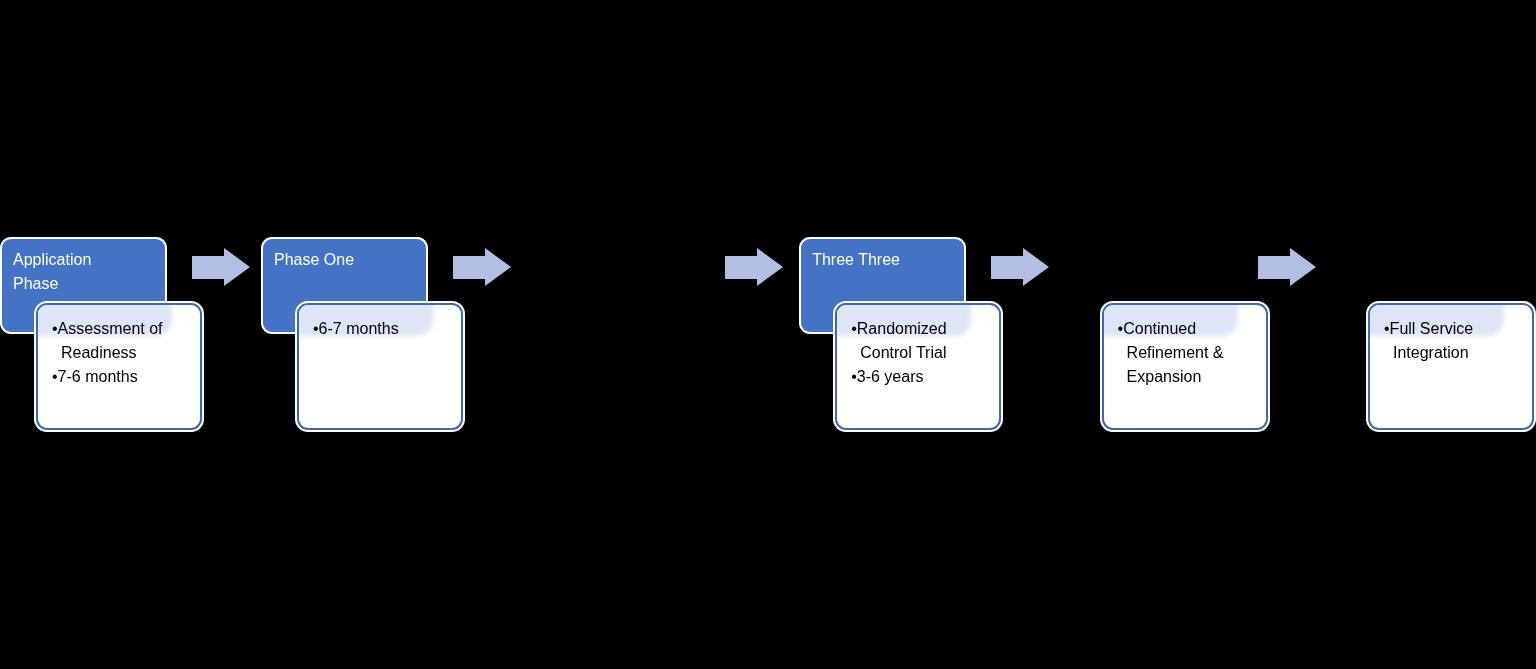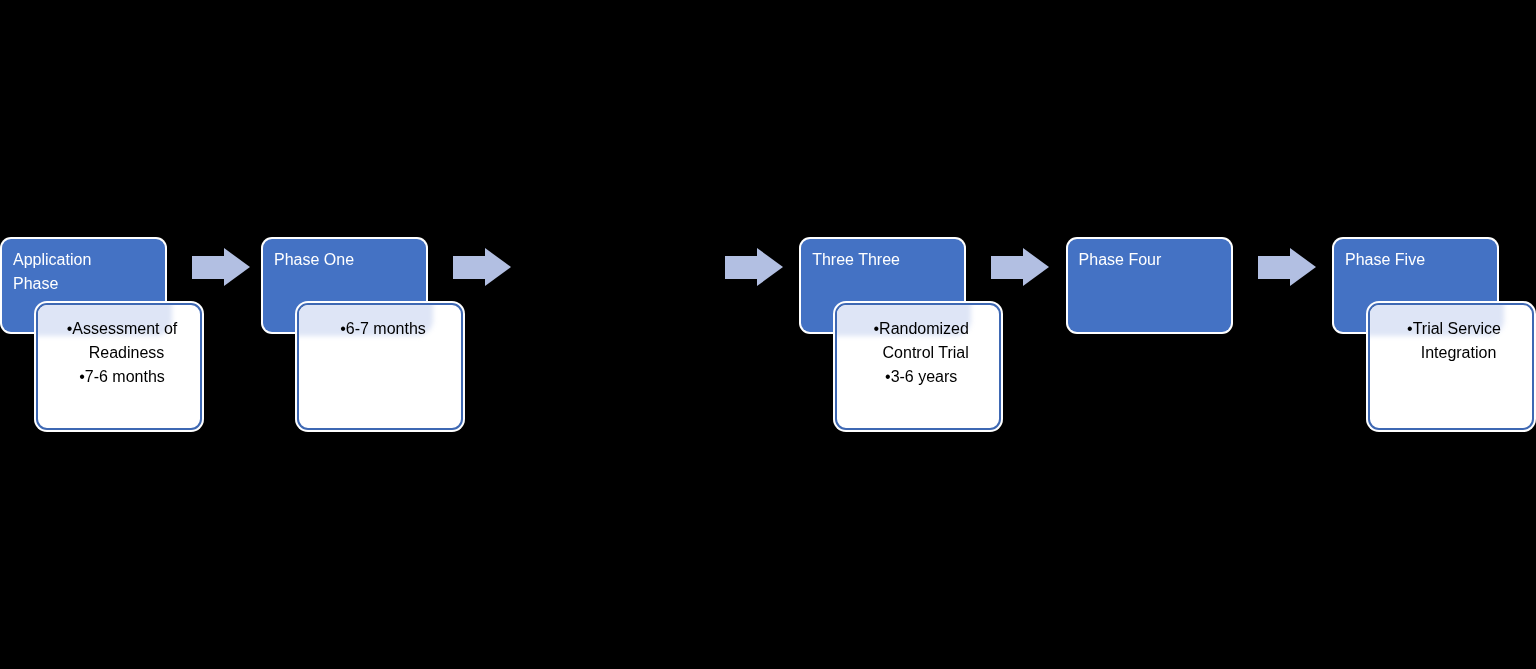--- a/index.html
+++ b/index.html
@@ -57,21 +57,20 @@
   .bullet-list {
     position: relative;
     padding: 12px 8px 0 14px;
     font-size: 16px;
     line-height: 24px;
     color: var(--bullet-text, #000);
   }
   .bullet-item {
     padding-left: 9px;
     text-indent: -9px;
-    text-align: center;
   }
   .flow-arrow {
     position: absolute;
     left: 190px; top: 9px;
     width: 58px; height: 39px;
   }
   .arrow-body {
     position: absolute;
     left: 0; top: 8px;
     width: 33px; height: 23px;
@@ -137,32 +136,32 @@
           <div class="bullet-item"><span>•</span><span>Randomized Control Trial</span></div>
           <div class="bullet-item"><span>•</span><span>3-6 years</span></div>
         </div>
       </div>
       <div class="flow-arrow">
         <div class="arrow-body"></div>
         <div class="arrow-head"></div>
       </div>
     </div>
     <div class="phase-unit" style="left: 1067.6px;">
-      <div class="phase-header">
-        <div class="phase-title">Phase Four</div>
+      <div class="phase-card">
+        <div class="card-tint"></div>
+        <div class="bullet-list">
+          <div class="bullet-item"><span>•</span><span>Continued Refinement &amp; Expansion</span></div>
+        </div>
       </div>
       <div class="flow-arrow">
         <div class="arrow-body"></div>
         <div class="arrow-head"></div>
       </div>
     </div>
     <div class="phase-unit" style="left: 1334px;">
-      <div class="phase-header">
-        <div class="phase-title">Phase Five</div>
-      </div>
       <div class="phase-card">
         <div class="card-tint"></div>
         <div class="bullet-list">
-          <div class="bullet-item"><span>•</span><span>Trial Service Integration</span></div>
+          <div class="bullet-item"><span>•</span><span>Full Service Integration</span></div>
         </div>
       </div>
     </div>
   </div>
 
 </body></html>

